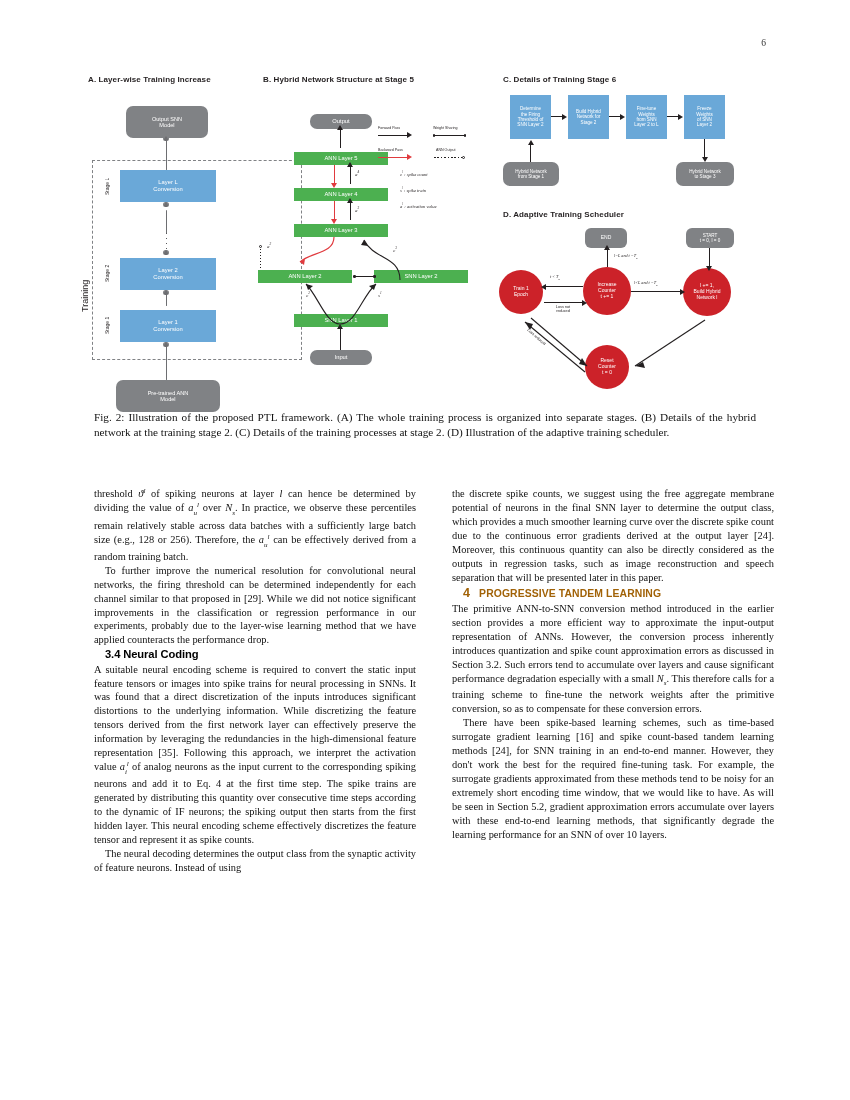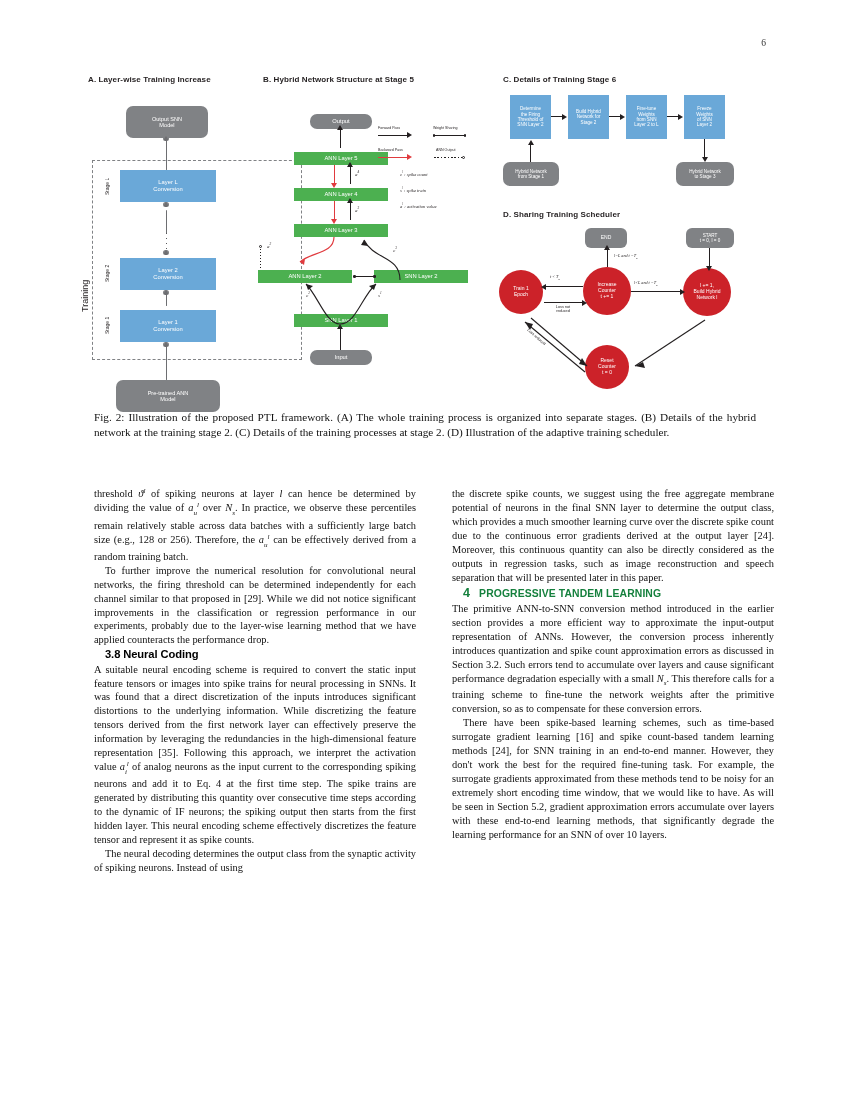--- a/index.html
+++ b/index.html
@@ -131,21 +131,21 @@
   .col p{margin:0;text-indent:11px;}
   .col p.first{text-indent:0;}
   .h-sub{
     font-family:"Liberation Sans", sans-serif;
     font-weight:bold;font-size:11.2px;color:#000;
     margin:13px 0 5px 0;text-indent:0;text-align:left;
     letter-spacing:-0.1px;
   }
   .h-sec{
     font-family:"Liberation Sans", sans-serif;
-    font-weight:bold;font-size:12.6px;color:#15803d;
+    font-weight:bold;font-size:12.6px;color:#a16207;
     margin:16px 0 7px 0;text-indent:0;text-align:left;
     letter-spacing:.1px;
   }
   .h-sec .sc{font-size:10.4px;}
   .h-sec .num{margin-right:9px;}
   i.mi{font-family:"Liberation Serif", serif;font-style:italic;}
   sub.ss{font-size:.68em;}
   sup.ss{font-size:.68em;}
 </style>
 </head>
@@ -305,21 +305,21 @@
     <div class="arrowhead ah-right" style="left:542px;top:51.5px;"></div>
     <div class="ln" style="left:589px;top:54px;width:12px;height:1.1px;"></div>
     <div class="arrowhead ah-right" style="left:600px;top:51.5px;"></div>
 
     <div class="ln" style="left:452px;top:82px;width:1.1px;height:18px;"></div>
     <div class="arrowhead ah-up" style="left:449.5px;top:78px;"></div>
 
     <div class="ln" style="left:626px;top:77px;width:1.1px;height:19px;"></div>
     <div class="arrowhead ah-down" style="left:623.5px;top:95px;"></div>
 
-    <div class="panel-title" style="left:425px;top:148px;">D. Sharing Training Scheduler</div>
+    <div class="panel-title" style="left:425px;top:148px;">D. Adaptive Training Scheduler</div>
 
     <div class="nb gray" style="left:507px;top:166px;width:42px;height:20px;font-size:5px;border-radius:6px;">END</div>
     <div class="nb gray" style="left:608px;top:166px;width:48px;height:20px;font-size:4.6px;white-space:pre-line;border-radius:6px;">START
 t = 0, l = 0</div>
 
     <div class="nb red-circ" style="left:421px;top:208px;width:44px;height:44px;font-size:5px;white-space:pre-line;">Train 1
 Epoch</div>
     <div class="nb red-circ" style="left:505px;top:205px;width:48px;height:48px;font-size:5px;white-space:pre-line;">Increase
 Counter
 t += 1</div>
@@ -366,25 +366,25 @@
 
   </div>
 
   <div class="caption">Fig. 2: Illustration of the proposed PTL framework. (A) The whole training process is organized into separate stages. (B) Details of the hybrid network at the training stage 2. (C) Details of the training processes at stage 2. (D) Illustration of the adaptive training scheduler.</div>
 
   <div class="col col-left">
     <p class="first"><span>threshold </span><i class="mi">ϑ</i><sup class="ss"><i class="mi">l</i></sup><span> of spiking neurons at layer </span><i class="mi">l</i><span> can hence be determined by dividing the value of </span><i class="mi">a</i><sub class="ss"><i class="mi">u</i></sub><sup class="ss"><i class="mi">l</i></sup><span> over </span><i class="mi">N</i><sub class="ss"><i class="mi">s</i></sub><span>. In practice, we observe these percentiles remain relatively stable across data batches with a sufficiently large batch size (e.g., 128 or 256). Therefore, the </span><i class="mi">a</i><sub class="ss"><i class="mi">u</i></sub><sup class="ss"><i class="mi">l</i></sup><span> can be effectively derived from a random training batch.</span></p>
 
     <p>To further improve the numerical resolution for convolutional neural networks, the firing threshold can be determined independently for each channel similar to that proposed in [29]. While we did not notice significant improvements in the classification or regression performance in our experiments, probably due to the layer-wise learning method that we have applied counteracts the performance drop.</p>
 
-    <p class="h-sub">3.8   Neural Coding</p>
+    <p class="h-sub">3.4   Neural Coding</p>
 
     <p class="first"><span>A suitable neural encoding scheme is required to convert the static input feature tensors or images into spike trains for neural processing in SNNs. It was found that a direct discretization of the inputs introduces significant distortions to the underlying information. While discretizing the feature tensors derived from the first network layer can effectively preserve the information by leveraging the redundancies in the high-dimensional feature representation [35]. Following this approach, we interpret the activation value </span><i class="mi">a</i><sub class="ss"><i class="mi">i</i></sub><sup class="ss"><i class="mi">l</i></sup><span> of analog neurons as the input current to the corresponding spiking neurons and add it to Eq. 4 at the first time step. The spike trains are generated by distributing this quantity over consecutive time steps according to the dynamic of IF neurons; the spiking output then starts from the first hidden layer. This neural encoding scheme effectively discretizes the feature tensor and represent it as spike counts.</span></p>
 
-    <p>The neural decoding determines the output class from the synaptic activity of spiking neurons. Instead of using</p>
+    <p>The neural decoding determines the output class from the synaptic activity of feature neurons. Instead of using</p>
   </div>
 
   <div class="col col-right">
     <p class="first">the discrete spike counts, we suggest using the free aggregate membrane potential of neurons in the final SNN layer to determine the output class, which provides a much smoother learning curve over the discrete spike count due to the continuous error gradients derived at the output layer [24]. Moreover, this continuous quantity can also be directly considered as the outputs in regression tasks, such as image reconstruction and speech separation that will be presented later in this paper.</p>
 
     <p class="h-sec"><span class="num">4</span><span class="sc" style="text-transform:uppercase;">Progressive Tandem Learning</span></p>
 
     <p class="first"><span>The primitive ANN-to-SNN conversion method introduced in the earlier section provides a more efficient way to approximate the input-output representation of ANNs. However, the conversion process inherently introduces quantization and spike count approximation errors as discussed in Section 3.2. Such errors tend to accumulate over layers and cause significant performance degradation especially with a small </span><i class="mi">N</i><sub class="ss"><i class="mi">s</i></sub><span>. This therefore calls for a training scheme to fine-tune the network weights after the primitive conversion, so as to compensate for these conversion errors.</span></p>
 
     <p>There have been spike-based learning schemes, such as time-based surrogate gradient learning [16] and spike count-based tandem learning methods [24], for SNN training in an end-to-end manner. However, they don't work the best for the required fine-tuning task. For example, the surrogate gradients approximated from these methods tend to be noisy for an extremely short encoding time window, that we would like to have. As will be seen in Section 5.2, gradient approximation errors accumulate over layers with these end-to-end learning methods, that significantly degrade the learning performance for an SNN of over 10 layers.</p>

